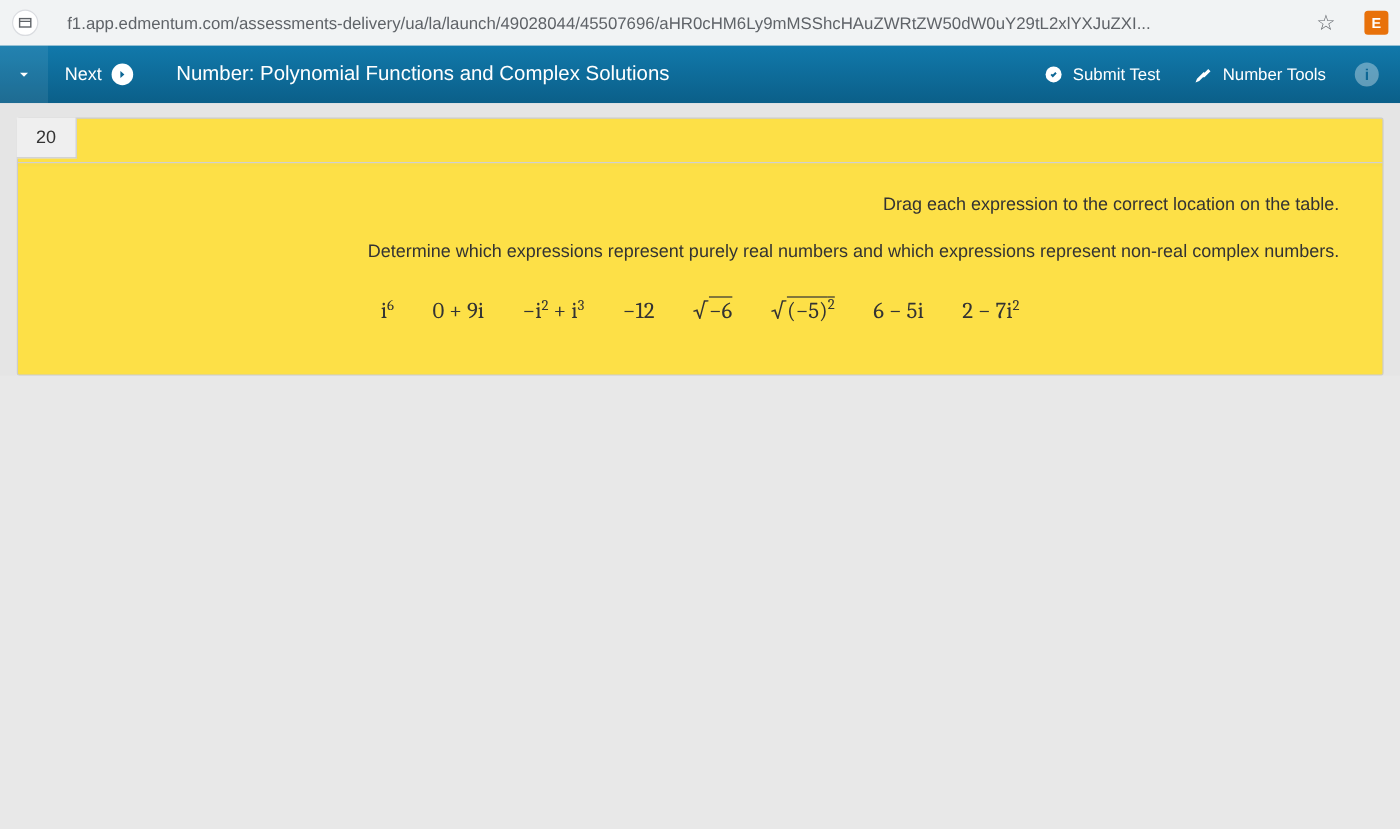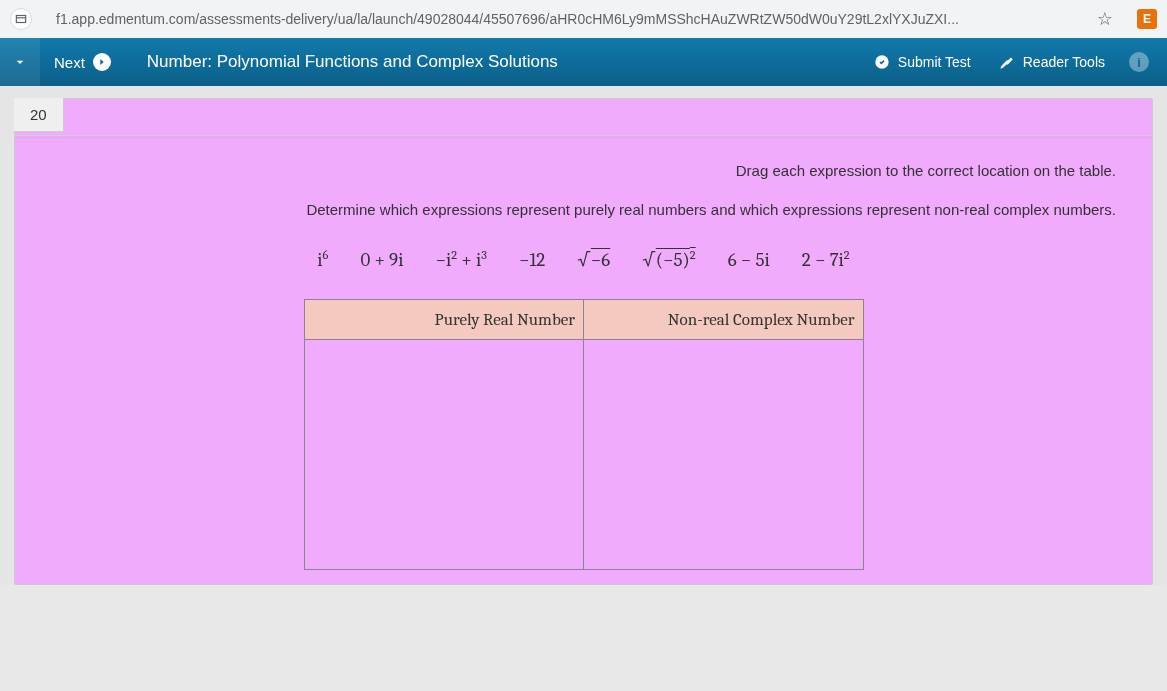--- a/index.html
+++ b/index.html
@@ -70,21 +70,21 @@
   .hdr-btn .ico { width:16px;height:16px;display:flex;align-items:center;justify-content:center; }
   .info-circle {
     width:20px;height:20px;border-radius:50%;background:rgba(255,255,255,.35);
     display:flex;align-items:center;justify-content:center;color:#0e6795;font-weight:bold;font-size:13px;
   }
   .content-wrap {
     background: #e5e5e5;
     padding: 12px 14px 0 14px;
   }
   .question-card {
-    background: #f0abfc;
+    background: #fde047;
     border: 1px solid #ccc;
     border-radius: 2px;
     position: relative;
   }
   .q-tab {
     position: absolute;
     top: -1px; left: -1px;
     background: #efefef;
     border: 1px solid #ccc;
     border-top: none;
@@ -166,21 +166,21 @@
         </svg>
     </span>
     <span>Submit Test</span>
   </div>
   <div class="hdr-btn">
     <span class="ico">
       <svg width="15" height="15" viewBox="0 0 24 24" fill="#fff">
           <path d="M22 7l-3-3-8 8v3h3l8-8zM4 17l-2 5 5-2 9-9-3-3-9 9z"></path>
         </svg>
     </span>
-    <span>Reader Tools</span>
+    <span>Number Tools</span>
   </div>
   <div class="hdr-btn" style="padding:0 4px 0 10px">
     <span class="info-circle">i</span>
   </div>
 </div>
 
 <div class="content-wrap">
   <div class="question-card">
     <div class="q-tab">20</div>
     <div class="q-divider"></div>
@@ -192,31 +192,15 @@
         <span class="tile">i<sup>6</sup></span>
         <span class="tile">0 + 9i</span>
         <span class="tile">−i<sup>2</sup> + i<sup>3</sup></span>
         <span class="tile">−12</span>
         <span class="tile">√<span class="sqrt">−6</span></span>
         <span class="tile">√<span class="sqrt">(−5)<sup>2</sup></span></span>
         <span class="tile">6 − 5i</span>
         <span class="tile">2 − 7i<sup>2</sup></span>
       </div>
 
-      <div class="table-wrap">
-        <table class="ans">
-          <thead>
-            <tr>
-              <th>Purely Real Number</th>
-              <th>Non-real Complex Number</th>
-            </tr>
-          </thead>
-          <tbody>
-            <tr>
-              <td></td>
-              <td></td>
-            </tr>
-          </tbody>
-        </table>
-      </div>
     </div>
   </div>
 </div>
 
 </body></html>

